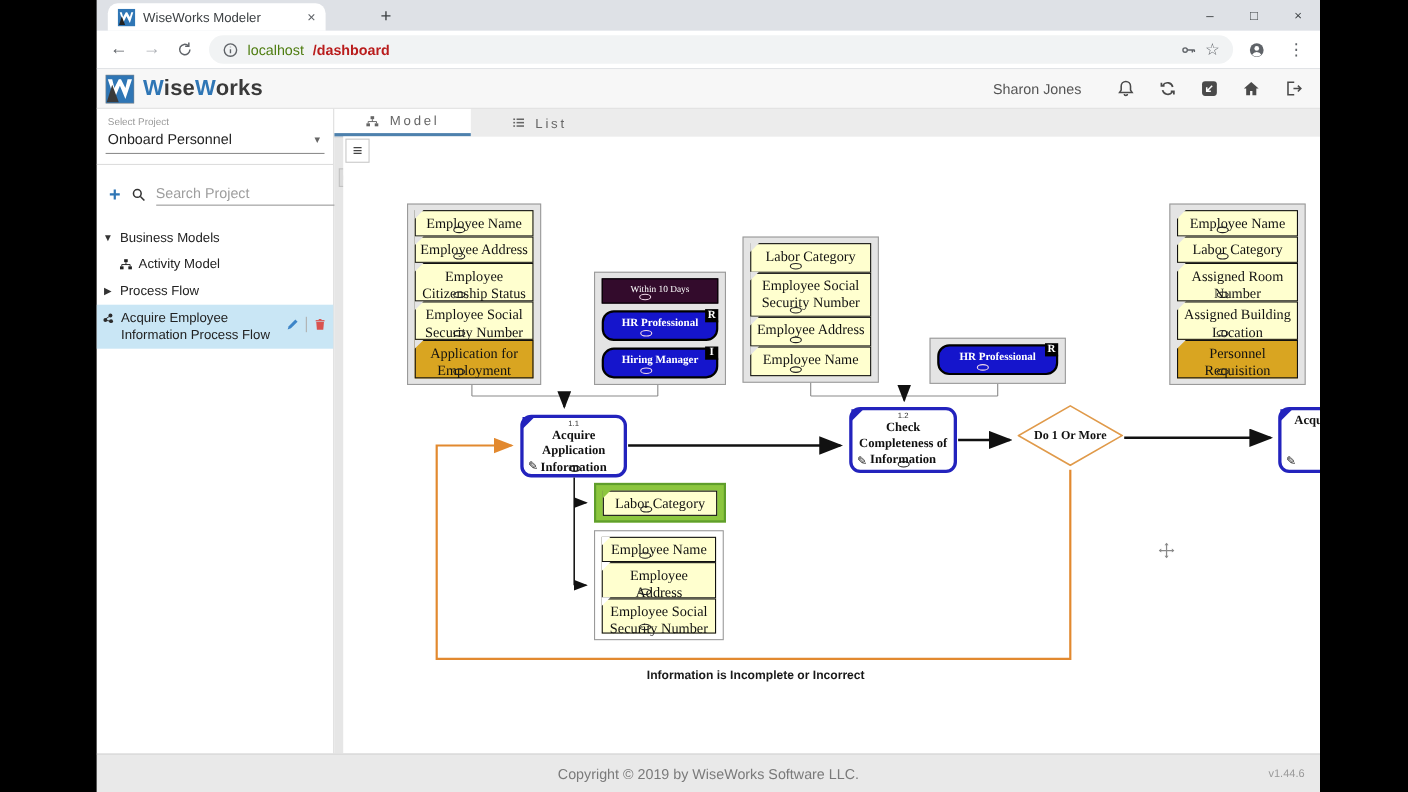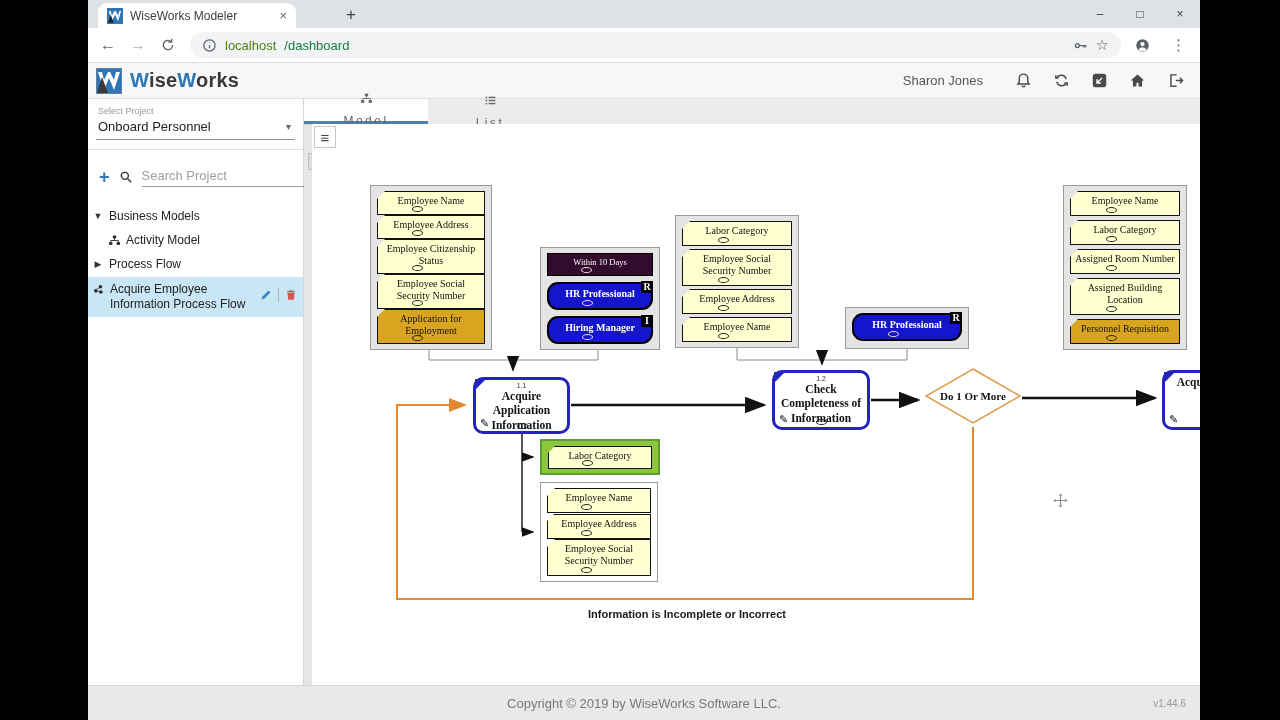--- a/index.html
+++ b/index.html
@@ -13,21 +13,21 @@
   .tabclose{color:#5f6368;font-size:13px;cursor:default;}
   .newtab{margin:0 0 5px 12px;font-size:17px;color:#3c4043;line-height:1;}
   .wincontrols{margin-left:auto;display:flex;height:28px;align-items:center;}
   .wc{width:40px;text-align:center;color:#3c4043;font-size:12px;}
   .chrome-url{height:34px;background:#fff;display:flex;align-items:center;padding:0 12px;gap:14px;border-bottom:1px solid #dadce0;flex:none;}
   .navg{font-size:16px;color:#5f6368;}
   .navg.dis{color:#b0b3b8;}
   .navic svg{width:16px;height:16px;display:block;}
   .urlpill{flex:1;height:26px;background:#f1f3f4;border-radius:13px;display:flex;align-items:center;padding:0 12px;gap:8px;font-size:13px;min-width:0;}
   .host{color:#4d7c0f;}
-  .path{color:#15803d;}
+  .path{color:#b91c1c;font-weight:bold;}
   .pillspacer{flex:1;}
   .uicon svg{width:15px;height:15px;display:block;}
   .menu3{font-size:15px;color:#5f6368;padding:0 2px;}
 
   
   .app-header{height:35px;background:#f7f7f7;border-bottom:1px solid #e0e0e0;display:flex;align-items:center;padding:0 16px 0 8px;gap:8px;flex:none;}
   .logo svg{width:26px;height:26px;display:block;}
   .brand{font-size:20px;font-weight:bold;letter-spacing:.2px;}
   .brand .b{color:var(--accent);}
   .brand .d{color:#3a3a3a;}
@@ -54,33 +54,33 @@
   .trow .ticon svg{width:13px;height:13px;display:block;}
   .trow.selected{background:var(--selected-bg);padding-top:5px;padding-bottom:5px;}
   .tlabel{min-width:0;}
   .tact{display:flex;align-items:center;gap:6px;margin-left:auto;padding-top:6px;flex:none;}
   .tact svg{width:12px;height:12px;display:block;}
   .tsep{width:1px;height:14px;background:#b0b0b0;}
 
   
   .main{flex:1;position:relative;background:#e6e6e6;min-width:0;}
   .tabbar{height:25px;background:#ececec;border-bottom:1px solid #d2d2d2;display:flex;align-items:stretch;}
-  .tab{width:124px;display:flex;align-items:center;justify-content:center;gap:9px;font-size:12px;letter-spacing:2.5px;color:#666;box-sizing:border-box;flex-direction:column;}
+  .tab{width:124px;display:flex;align-items:center;justify-content:center;gap:9px;font-size:12px;letter-spacing:2.5px;color:#666;box-sizing:border-box;}
   .tab svg{width:13px;height:13px;display:block;}
   .tab.active{background:#fff;border-bottom:3px solid var(--tab-accent);}
   .crumb{flex:1;display:flex;align-items:center;justify-content:center;font-size:13px;color:#555;white-space:nowrap;overflow:hidden;}
   .panel-toggle{position:absolute;left:4px;top:54px;width:13px;height:17px;background:#dcdcdc;border:1px solid #c2c2c2;font-size:8px;color:#777;display:flex;align-items:center;justify-content:center;box-sizing:border-box;}
   .canvas{position:absolute;left:8px;top:25px;right:0;bottom:0;background:#fff;overflow:hidden;}
   .hamburger{position:absolute;left:2px;top:2px;width:22px;height:22px;background:#fff;border:1px solid #c8c8c8;display:flex;align-items:center;justify-content:center;font-size:15px;color:#444;box-sizing:border-box;z-index:5;}
 
   
   .dgroup{position:absolute;background:#e4e4e4;border:1px solid #9a9a9a;padding:5px 6px;display:flex;flex-direction:column;justify-content:space-between;box-sizing:border-box;}
   .dgroup.green{background:var(--green);border:2px solid var(--green-border);justify-content:center;}
   .dgroup.white{background:#fff;}
-  .node{position:relative;font-family:"Liberation Serif",serif;font-size:10px;line-height:1.2;text-align:center;padding:3px 3px 8px;box-sizing:border-box;min-height:23px;color:#111;}
+  .node{position:relative;font-family:"Liberation Serif",serif;font-size:13px;line-height:1.2;text-align:center;padding:3px 3px 8px;box-sizing:border-box;min-height:23px;color:#111;}
   .node.note{background:var(--note-yellow);border:1.5px solid #111;}
   .node.gold{background:var(--gold);border:1.5px solid #111;}
   .node.time{background:var(--plum);border:1px solid #000;color:#fff;font-weight:normal;font-size:8.5px;}
   .node.role{background:var(--role-blue);border:2px solid #000;border-radius:11px;color:#fff;font-weight:bold;font-size:10px;padding-top:4px;}
   .fold{position:absolute;top:-1.5px;left:-1.5px;width:0;height:0;border-top:8px solid #e4e4e4;border-right:8px solid transparent;}
   .dgroup.white .fold{border-top-color:#fff;}
   .dgroup.green .fold{border-top-color:var(--green);}
   .eye{position:absolute;left:32%;bottom:2px;width:9px;height:4px;border:1px solid #222;border-radius:50%;}
   .node.role .eye,.node.time .eye{border-color:#f2d9ea;}
   .badge{position:absolute;top:-3px;right:-2px;width:12px;height:12px;background:#000;color:#fff;font-family:"Liberation Serif",serif;font-weight:bold;font-size:10px;line-height:12px;text-align:center;}

